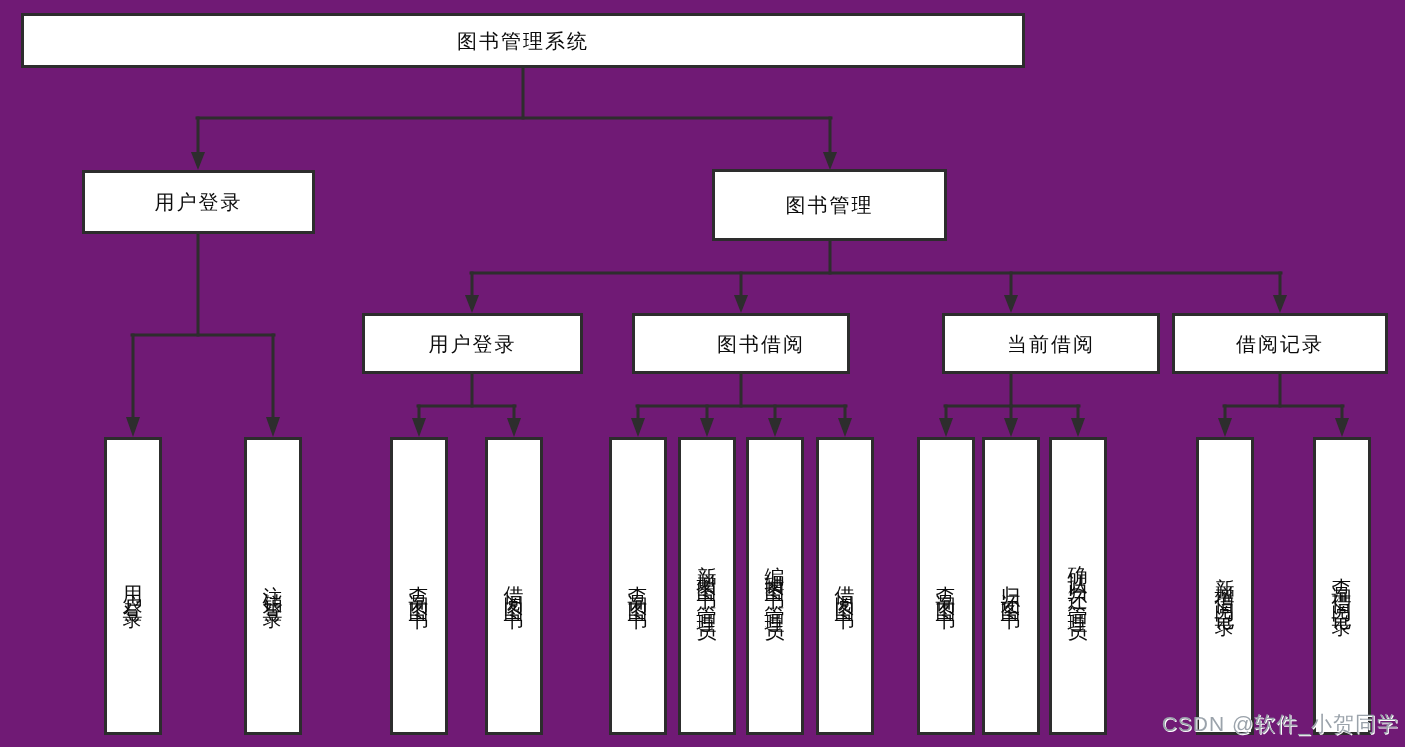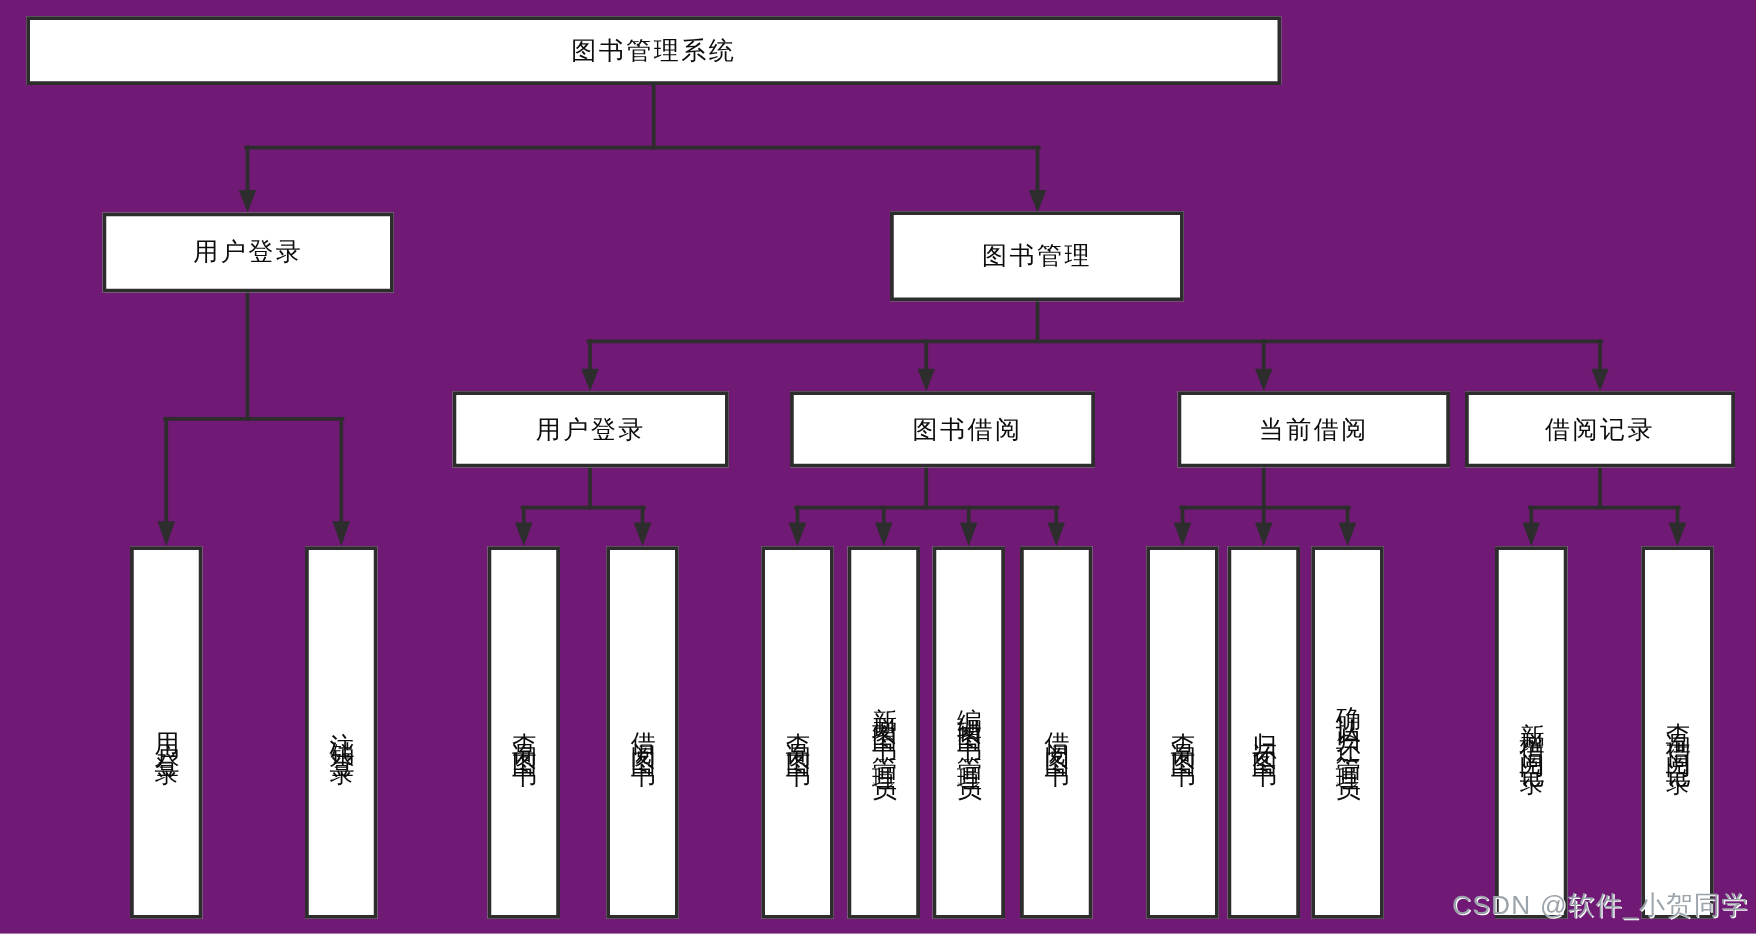--- a/index.html
+++ b/index.html
@@ -107,21 +107,21 @@
   <div class="node h-node" style="left:82px;top:170px;width:233px;height:64px;">
     <span>用户登录</span>
   </div>
   <div class="node h-node" style="left:712px;top:169px;width:235px;height:72px;text-align:right;">
     <span>图书管理</span>
   </div>
 
   <div class="node h-node" style="left:362px;top:313px;width:221px;height:61px;">
     <span>用户登录</span>
   </div>
-  <div class="node h-node" style="left:632px;top:313px;width:244px;height:61px;padding-left:40px;">
+  <div class="node h-node" style="left:632px;top:313px;width:218px;height:61px;padding-left:40px;">
     <span>图书借阅</span>
   </div>
   <div class="node h-node" style="left:902px;top:313px;width:218px;height:61px;margin-left:40px;">
     <span>当前借阅</span>
   </div>
   <div class="node h-node" style="left:1172px;top:313px;width:216px;height:61px;">
     <span>借阅记录</span>
   </div>
 
   <div class="node leaf" style="left:104px;">

